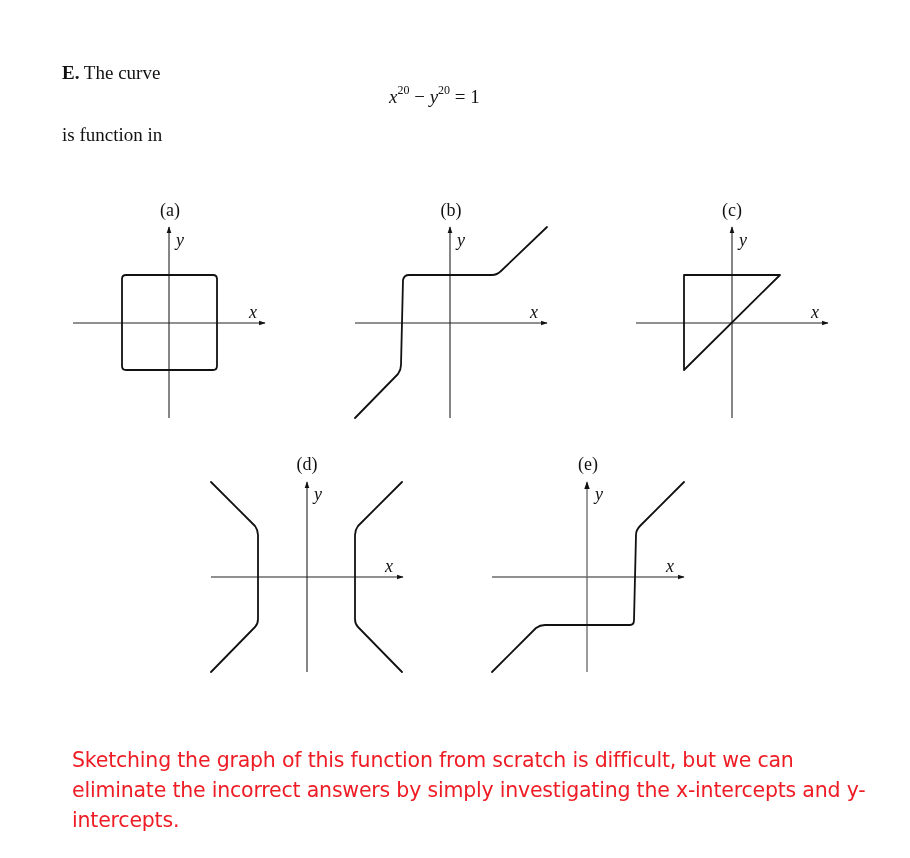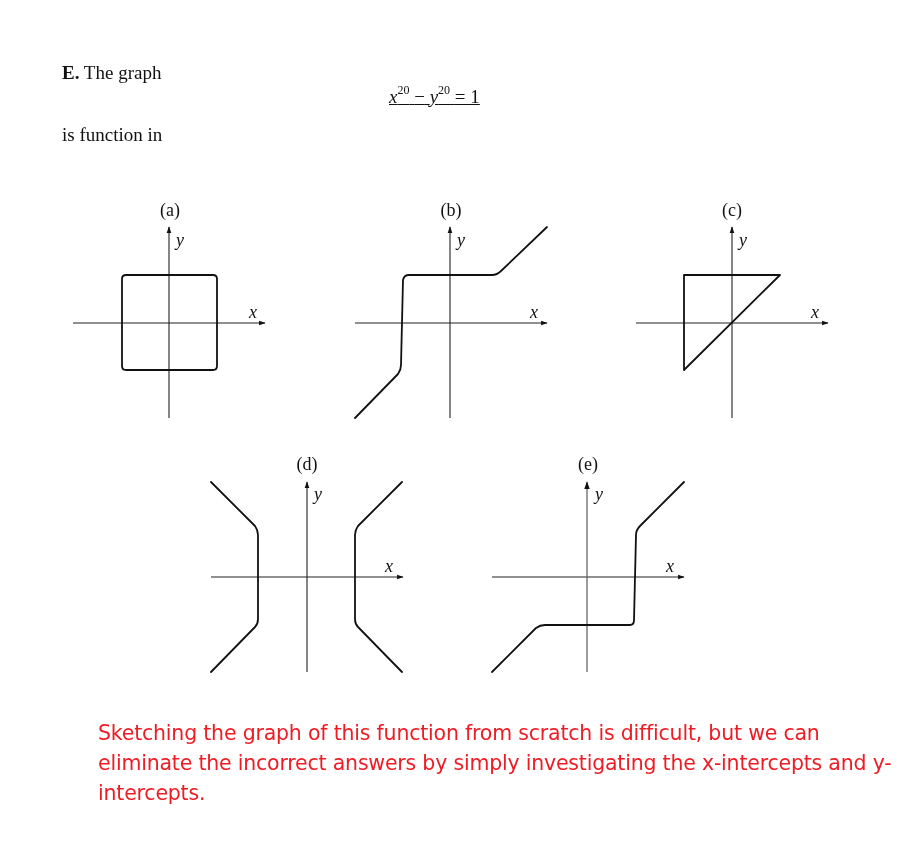--- a/index.html
+++ b/index.html
@@ -1,38 +1,38 @@
 <!DOCTYPE html>
 <html><head>
 <meta charset="utf-8">
 <style>
   html, body { margin: 0; padding: 0; background: #ffffff; }
   body { width: 910px; height: 858px; position: relative; overflow: hidden;
          font-family: "Liberation Serif", "DejaVu Serif", serif; color: #111; }
   .abs { position: absolute; }
   .prob-line { font-size: 19px; white-space: nowrap; }
   .prob-label { font-weight: bold; }
-  .equation { font-size: 19px; white-space: nowrap; font-family: "Liberation Serif", serif; text-decoration: underline; }
+  .equation { font-size: 19px; white-space: nowrap; font-family: "Liberation Serif", serif; }
   .equation i { font-style: italic; }
   .equation sup { font-size: 12px; vertical-align: 0; position: relative; top: -9px; }
   .fig-label { font-size: 18px; transform: translateX(-50%); white-space: nowrap; }
   .axis-label { font-size: 18px; font-style: italic; white-space: nowrap; }
   svg.graphs { position: absolute; left: 0; top: 0; width: 910px; height: 858px; }
   .curve { fill: none; stroke: #111; stroke-width: 1.8; stroke-linejoin: round; stroke-linecap: round; }
   .axis { stroke: #222; stroke-width: 1.1; }
   .axis-gray { stroke: #666; stroke-width: 1.3; }
   .note { font-family: "DejaVu Sans", "Liberation Sans", sans-serif; font-size: 20.5px;
           line-height: 30px; color: #ee1c24; width: 800px; letter-spacing: -0.2px; }
 </style>
 </head>
 <body>
 
 <div class="abs prob-line" style="left:62px; top:62px;">
   <span class="prob-label">E.</span>
-  <span>The graph</span>
+  <span>The curve</span>
 </div>
 
 <div class="abs equation" style="left:389px; top:86px;">
   <i>x</i><sup>20</sup>
   <span>−</span>
   <i>y</i><sup>20</sup>
   <span>= 1</span>
 </div>
 
 <div class="abs prob-line" style="left:62px; top:124px;">is function in</div>
@@ -89,13 +89,13 @@
 <div class="abs axis-label" style="left:811px; top:302px;">x</div>
 
 <div class="abs fig-label" style="left:307px; top:454px;">(d)</div>
 <div class="abs axis-label" style="left:314px; top:484px;">y</div>
 <div class="abs axis-label" style="left:385px; top:556px;">x</div>
 
 <div class="abs fig-label" style="left:588px; top:454px;">(e)</div>
 <div class="abs axis-label" style="left:595px; top:484px;">y</div>
 <div class="abs axis-label" style="left:666px; top:556px;">x</div>
 
-<div class="abs note" style="left:72px; top:718px;margin-left:26px;">Sketching the graph of this function from scratch is difficult, but we can eliminate the incorrect answers by simply investigating the x-intercepts and y-intercepts.</div>
+<div class="abs note" style="left:72px; top:745px;">Sketching the graph of this function from scratch is difficult, but we can eliminate the incorrect answers by simply investigating the x-intercepts and y-intercepts.</div>
 
 </body></html>

